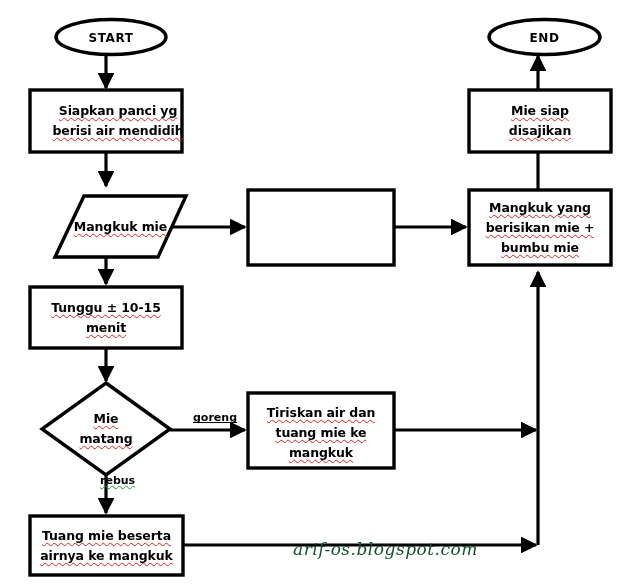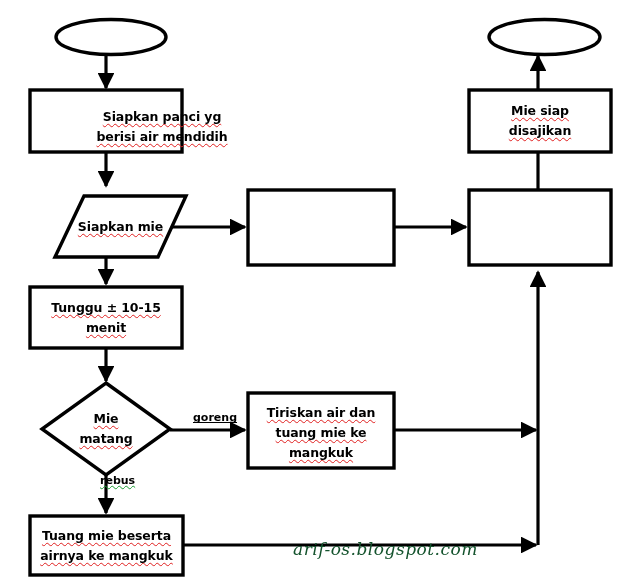--- a/index.html
+++ b/index.html
@@ -132,44 +132,49 @@
       <rect x="248" y="190" width="146" height="75"></rect>
 
       <rect x="248" y="393" width="146" height="75"></rect>
 
       <rect x="469" y="190" width="142" height="75"></rect>
 
       <rect x="469" y="90" width="142" height="62"></rect>
     </g>
   </svg>
 
+  <div class="node-label terminator-label no-squiggle" style="left:56px; top:20px; width:110px; height:35px;">START</div>
 
-  <div class="node-label" style="left:30px; top:96px; width:176px; height:62px;margin-left:44px;">Siapkan panci yg
+  <div class="node-label" style="left:30px; top:90px; width:176px; height:62px;">Siapkan panci yg
 berisi air mendidih</div>
 
-  <div class="node-label" style="left:55px; top:196px; width:131px; height:61px;">Siapkan mie</div>
+  <div class="node-label" style="left:55px; top:196px; width:131px; height:61px;">Mangkuk mie</div>
 
   <div class="node-label" style="left:30px; top:287px; width:152px; height:61px;">Tunggu ± 10-15
 menit</div>
 
   <div class="node-label" style="left:56px; top:383px; width:100px; height:92px;">Mie
 matang</div>
 
   <div class="node-label" style="left:30px; top:516px; width:153px; height:59px;">Tuang mie beserta
 airnya ke mangkuk</div>
 
 
   <div class="node-label" style="left:248px; top:393px; width:146px; height:79px;">Tiriskan air dan
 tuang mie ke
 mangkuk</div>
 
+  <div class="node-label" style="left:469px; top:190px; width:142px; height:75px;">Mangkuk yang
+berisikan mie +
+bumbu mie</div>
 
   <div class="node-label" style="left:469px; top:90px; width:142px; height:62px;">Mie siap
 disajikan</div>
 
+  <div class="node-label terminator-label no-squiggle" style="left:489px; top:20px; width:111px; height:35px;">END</div>
 
   <div class="edge-label" style="left:186px; top:411px; width:58px;text-decoration:underline;">goreng</div>
 
   <div class="edge-label green-squiggle" style="left:100px; top:474px; width:52px; text-align:left;">rebus</div>
 
   <div class="watermark" style="left:293px; top:539px;">arif-os.blogspot.com</div>
 
 </div>
 
 </body></html>

